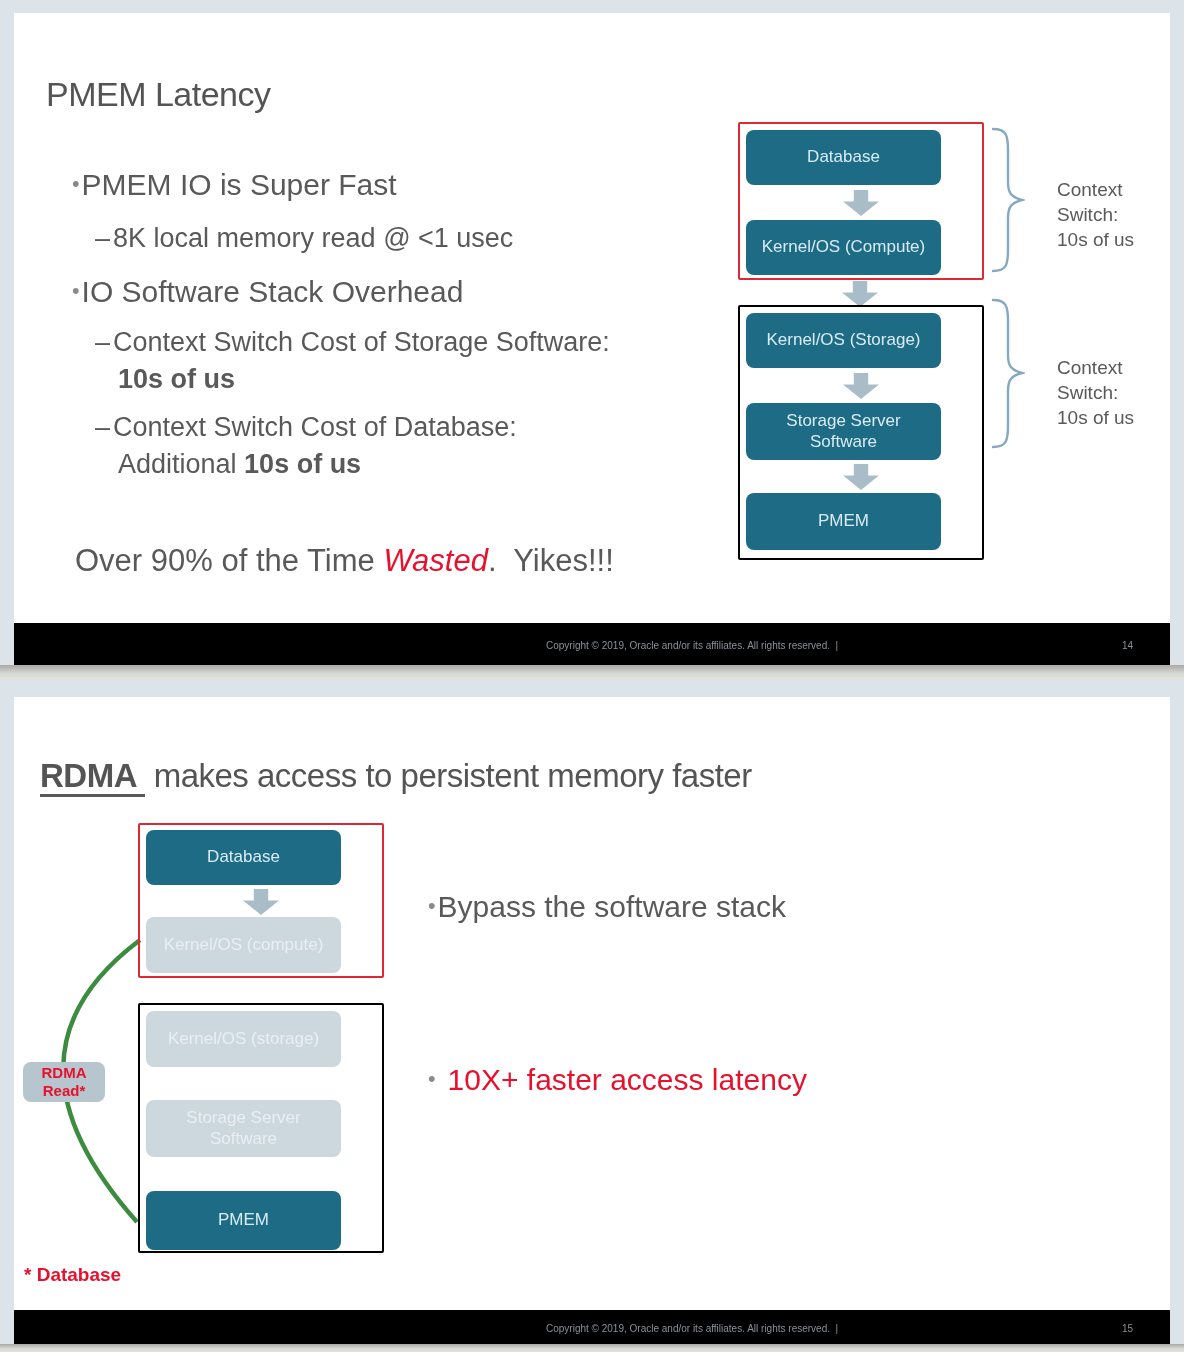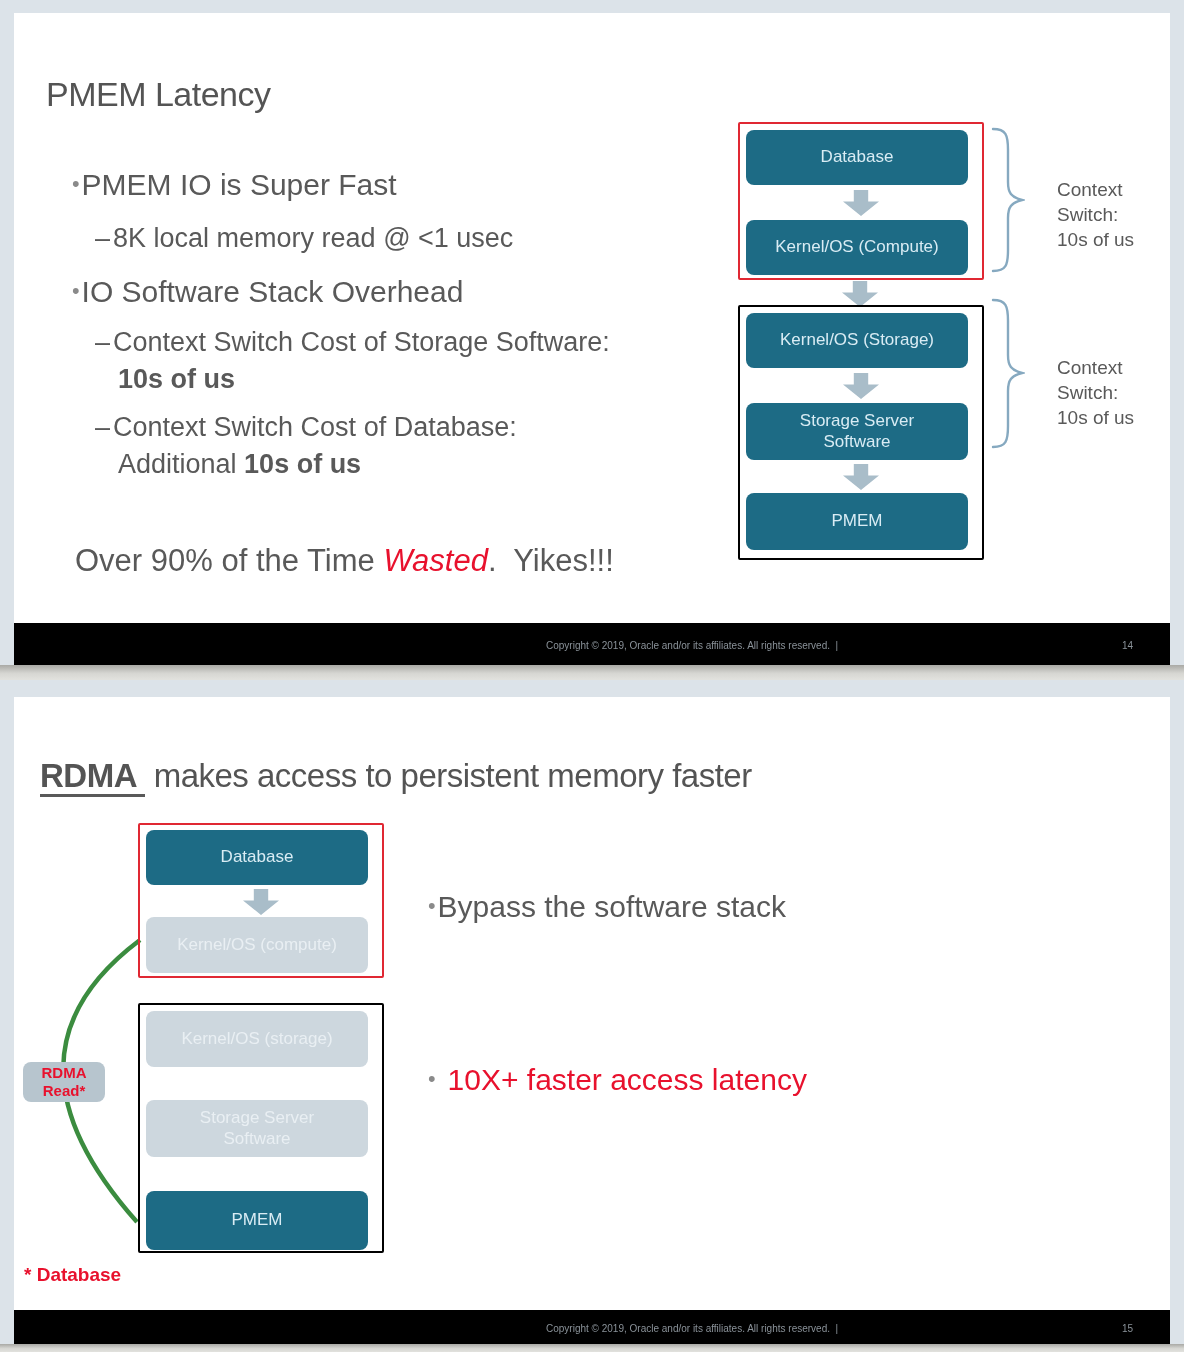--- a/index.html
+++ b/index.html
@@ -19,21 +19,21 @@
   .lvl2 { font-size:27px; }
   .marker { color:#8a8a8a; font-size:0.72em; vertical-align:0.18em; margin-right:2px; }
   .dash { margin-right:3px; }
   .bold { font-weight:bold; }
   .red-text { color:#e8112d; }
 
   .group { position:absolute; border-radius:2px; }
   .group.red { border:2px solid #e02833; }
   .group.blue { border:2px solid #000000; }
 
-  .box { position:absolute; left:6px; width:222px; border-radius:8px;
+  .box { position:absolute; left:6px; width:195px; border-radius:8px;
          display:flex; align-items:center; justify-content:center; text-align:center;
          font-size:17px; line-height:1.18; white-space:pre-line; }
   .teal { background:#1d6b85; color:#d9ecf4; }
   .grayed { background:#cdd7de; color:#e9eff3; }
 
   .arrow { position:absolute; width:36px; height:26px; background:#a9bdc9;
            clip-path:polygon(30% 0, 70% 0, 70% 44%, 100% 44%, 50% 100%, 0 44%, 30% 44%); }
 
   .brace { position:absolute; }
   .ctx-label { position:absolute; color:#595959; font-size:19px; line-height:25px; white-space:pre-line; }

